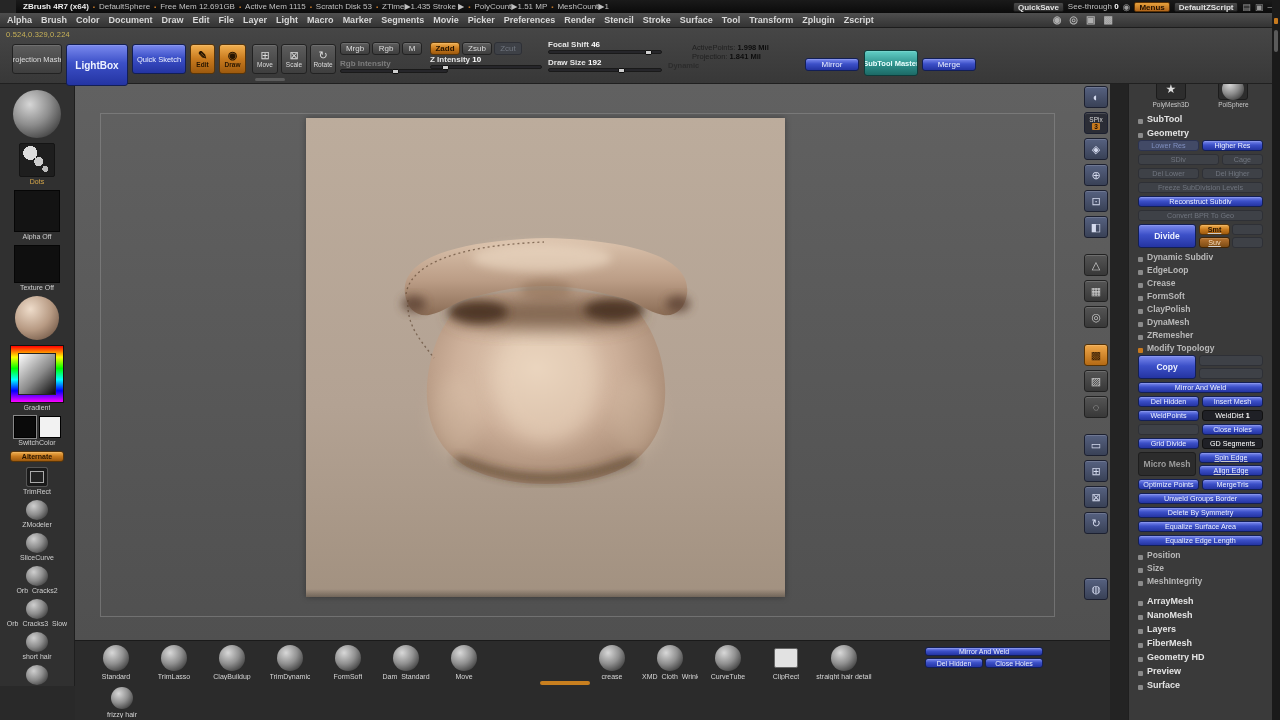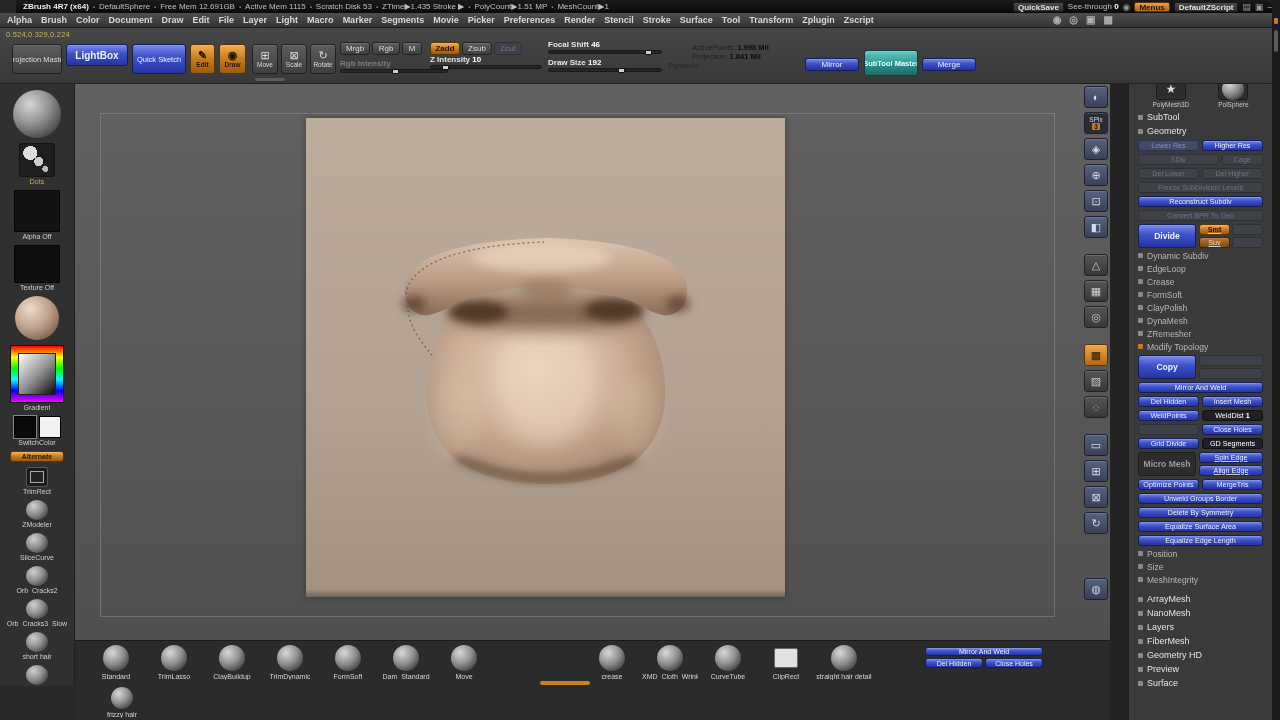--- a/index.html
+++ b/index.html
@@ -39,21 +39,21 @@
     background:linear-gradient(#5d5d5d,#3e3e3e); border:1px solid #222; border-radius:3px;
     color:#dcdcdc; font-size:8px; box-shadow:inset 0 1px rgba(255,255,255,.12); overflow:hidden;
     white-space:nowrap; }
   .btn.blue { background:linear-gradient(#7b8aee 0%,#3c50c8 45%,#2434a2 100%); color:#eef2ff; border-color:#131f55; }
   .btn.orange { background:linear-gradient(#f2b050 0%,#c87a1e 50%,#9e5a0e 100%); color:#271500; border-color:#57350a; font-weight:bold; }
   .btn.teal { background:linear-gradient(#62cfc6 0%,#2b8d88 60%,#1d6a66 100%); color:#eaffff; border-color:#0e3d3b; }
   .btn.brown { background:linear-gradient(#b8742f 0%,#7c4b14 100%); color:#f2ddc0; border-color:#3f2405; }
   .btn.dis { background:#3e4147; color:#70757f; border-color:#2e3036; box-shadow:none; }
   .btn.dis-blue { background:#424a66; color:#8090c0; border-color:#2c3350; box-shadow:none; }
   .pm { left:12px; top:16px; width:50px; height:30px; font-size:7.5px; }
-  .lightboxb { left:66px; top:16px; width:62px; height:22px; font-size:10px; font-weight:bold; }
+  .lightboxb { left:66px; top:16px; width:62px; height:42px; font-size:10px; font-weight:bold; }
   .qsketch { left:132px; top:16px; width:54px; height:30px; font-size:7.5px; }
   .stackb { flex-direction:column; gap:1px; line-height:1; }
   .stackb .g { font-size:11px; }
   .stackb .t { font-size:6.5px; }
   .editb { left:190px; top:16px; width:25px; height:30px; }
   .drawbt { left:219px; top:16px; width:27px; height:30px; }
   .moveb { left:252px; top:16px; width:26px; height:30px; }
   .scaleb { left:281px; top:16px; width:26px; height:30px; }
   .rotateb { left:310px; top:16px; width:26px; height:30px; }
   .mrgbb { left:340px; top:14px; width:30px; height:13px; }
@@ -159,22 +159,22 @@
     background:#3a3a3a; border-left:1px solid #1f1f1f; padding:4px 9px; overflow:hidden; z-index:25;
     display:flex; flex-direction:column; }
   .tp-thumbs { display:flex; justify-content:space-around; margin-bottom:2px; }
   .tp-thumb { display:flex; flex-direction:column; align-items:center; }
   .tp-box { width:44px; height:36px; background:#2d2d2d; border:1px solid #1c1c1c; border-radius:3px;
     display:flex; align-items:center; justify-content:center; }
   .tp-box.sm2 { width:30px; height:22px; }
   .tp-label { font-size:6.5px; color:#c8c8c8; margin-top:1px; }
   .glyph-ico { font-size:18px; color:#ddd; line-height:1; }
   .glyph-ico.sm { font-size:12px; }
-  .phead { display:flex; align-items:center; gap:4px; height:14px; flex:none;
-    font-size:9px; font-weight:normal; color:#e4e4e4; }
+  .phead { display:flex; align-items:flex-end; gap:4px; height:14px; flex:none;
+    font-size:9px; font-weight:bold; color:#e4e4e4; }
   .phead.sub { font-size:8.5px; color:#b8b8b8; height:13px; }
   .phead .hdot { width:5px; height:5px; background:#8a8a8a; border-radius:1px; flex:none; }
   .phead.open .hdot { background:#c8791e; }
   .prow { display:flex; gap:3px; margin:1.5px 0; flex:none;justify-content:flex-end; }
   .prow .btn { height:11px; font-size:7.2px; flex:1; }
   .btn.full { width:100%; }
   .btn.darkslider { background:#1f2026; color:#fff; border-color:#111; box-shadow:none; gap:2px; }
   .btn.darkslider b { color:#fff; }
   .btn.slot { background:#2c2c2c; color:#9b9b9b; border-color:#1e1e1e; box-shadow:none; }
   .tallcol { display:flex; flex-direction:column; gap:2px; flex:1;text-decoration:underline; }

